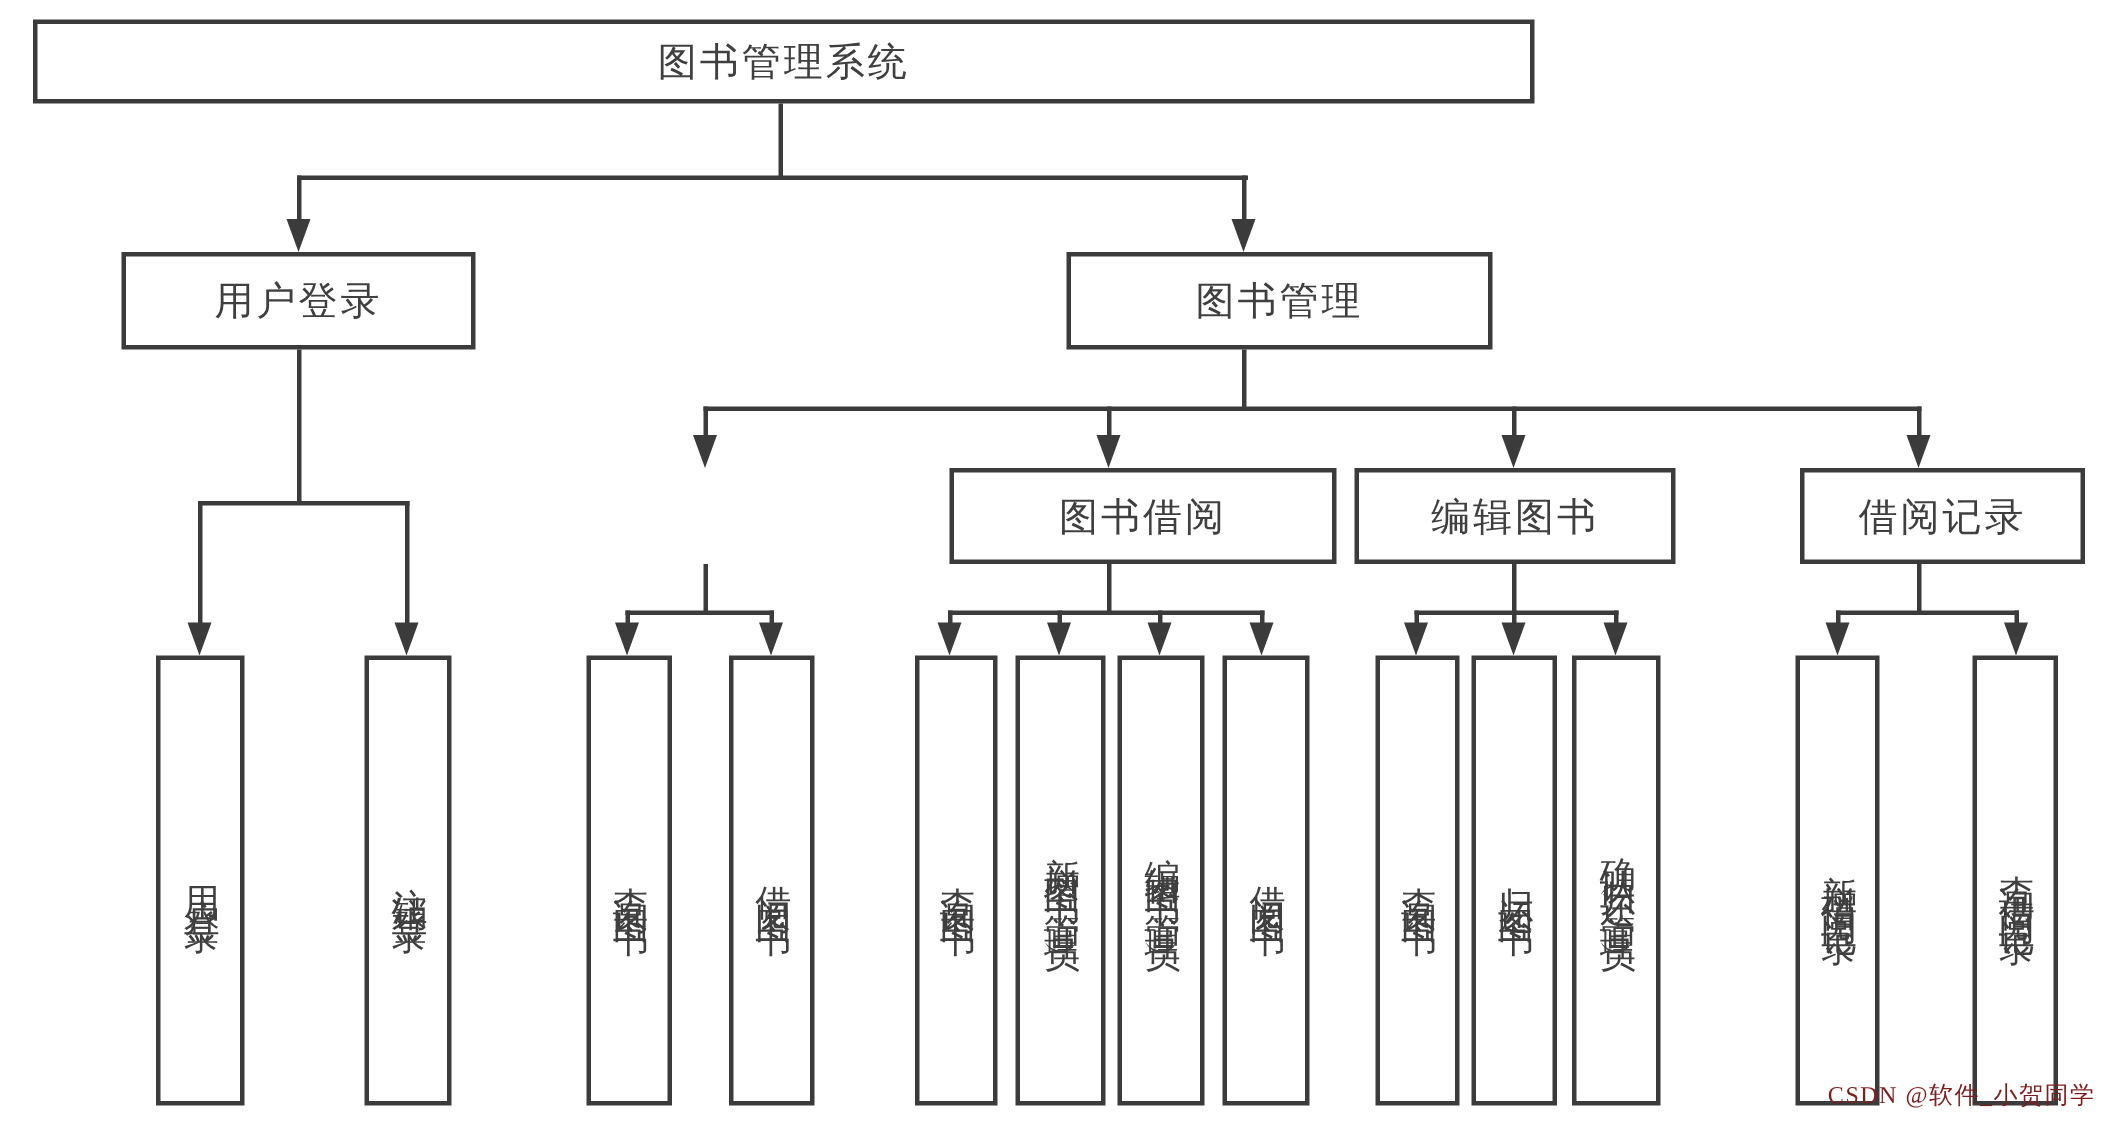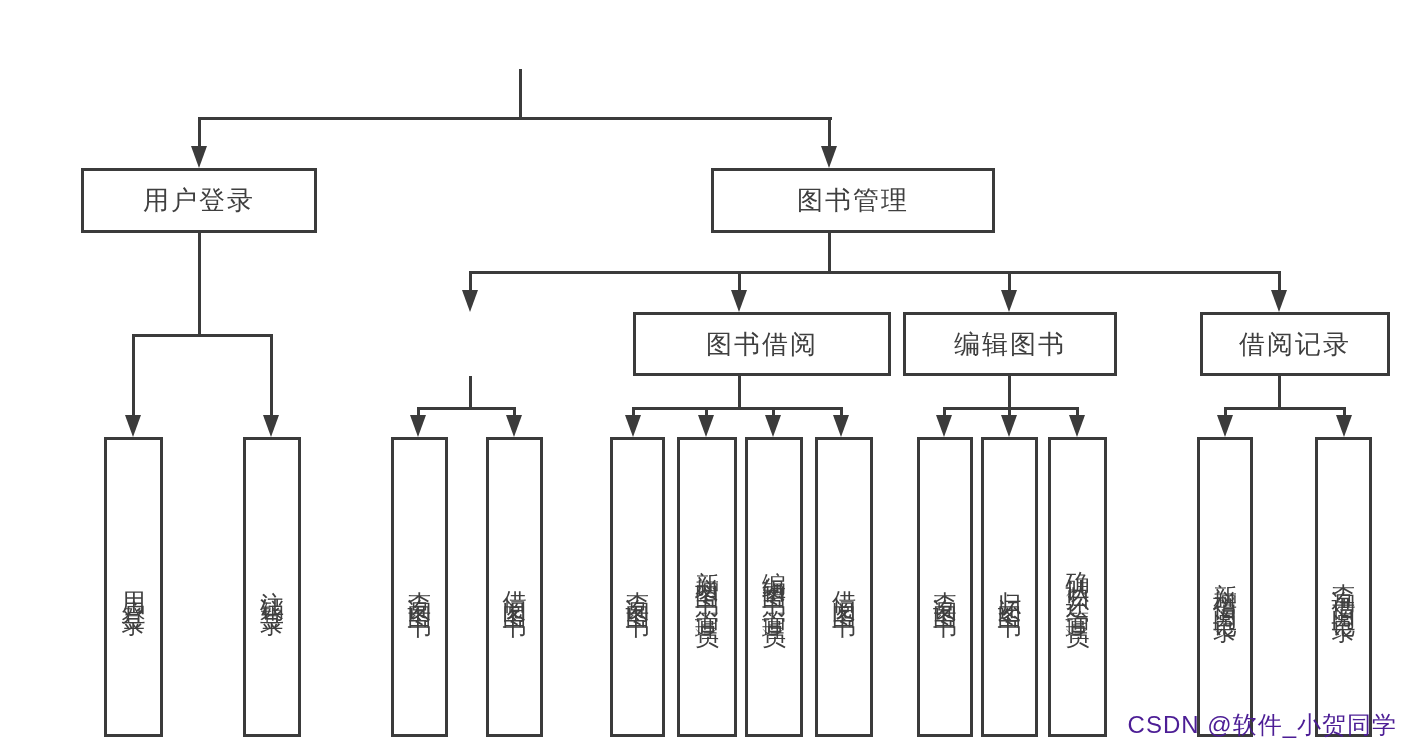--- a/index.html
+++ b/index.html
@@ -46,31 +46,35 @@
     position:absolute;
     width:0;height:0;
     border-left:8px solid transparent;
     border-right:8px solid transparent;
     border-top:22px solid var(--line);
   }
   .watermark{
     position:absolute;
     right:8px;
     bottom:6px;
-    font-size:24px;
-    color:#4c1d95;
+    font-size:16px;
+    color:#7f1d1d;
     letter-spacing:1px;
     white-space:nowrap;
+    font-family:Liberation Serif, serif;
   }
 </style>
 </head>
 <body>
 
 <div id="canvas">
 
+  <div class="box" style="left:22px;top:13px;width:1001px;height:56px">
+    <span class="hlabel">图书管理系统</span>
+  </div>
 
   <div class="vline" style="left:519px;top:69px;width:3px;height:50px"></div>
   <div class="hline" style="left:198px;top:117px;width:634px;height:3px"></div>
   <div class="vline" style="left:198px;top:117px;width:3px;height:32px"></div>
   <div class="arrow" style="left:191px;top:146px"></div>
   <div class="vline" style="left:828px;top:117px;width:3px;height:32px"></div>
   <div class="arrow" style="left:821px;top:146px"></div>
 
   <div class="box" style="left:81px;top:168px;width:236px;height:65px">
     <span class="hlabel">用户登录</span>

